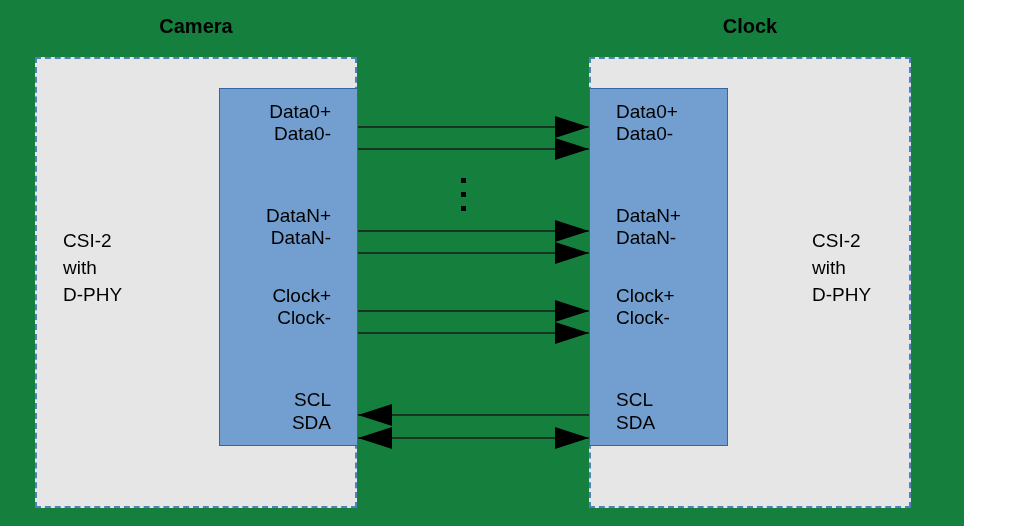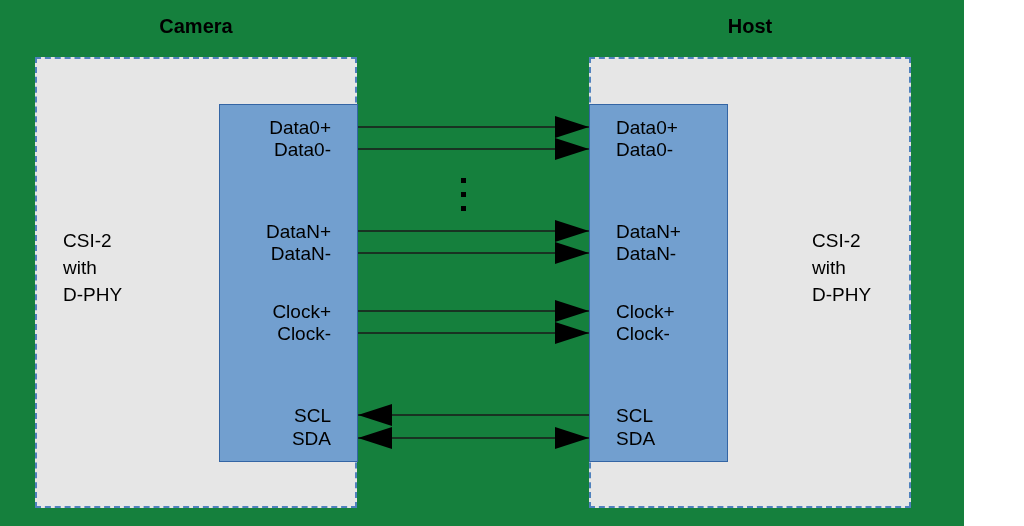--- a/index.html
+++ b/index.html
@@ -38,21 +38,21 @@
     top: 227px;
     font-size: 19px;
     line-height: 27px;
     color: #000000;
     white-space: nowrap;
   }
   #camera-protocol { left: 63px; }
   #host-protocol   { left: 812px; }
   .phy-box {
     position: absolute;
-    top: 104px;
+    top: 88px;
     width: 139px;
     height: 358px;
     box-sizing: border-box;
     background: #729fcf;
     border: 1.5px solid #3465a4;
   }
   #camera-phy { left: 219px; }
   #host-phy   { left: 589px; }
   .pin-label {
     position: absolute;
@@ -79,21 +79,21 @@
     height: 526px;
   }
 </style>
 </head>
 <body>
 
 <div class="canvas">
 
   <div class="block-title" id="camera-title">Camera</div>
 
-  <div class="block-title" id="host-title">Host</div>
+  <div class="block-title" id="host-title">Clock</div>
 
   <div class="panel" id="camera-panel" style="background: rgb(230, 230, 230); border-color: rgb(79, 129, 189);"></div>
 
   <div class="panel" id="host-panel" style="background: rgb(230, 230, 230); border-color: rgb(79, 129, 189);"></div>
 
   <div class="protocol" id="camera-protocol">
     <div>CSI-2</div>
     <div>with</div>
     <div>D-PHY</div>
   </div>

